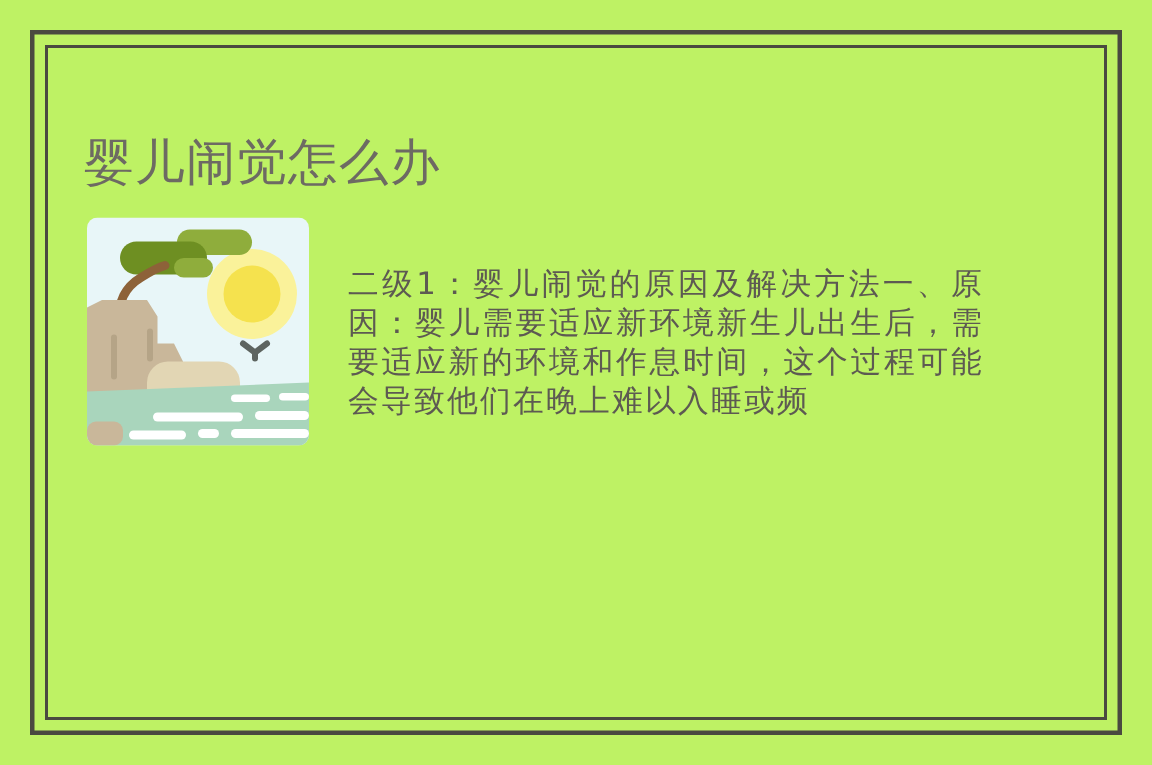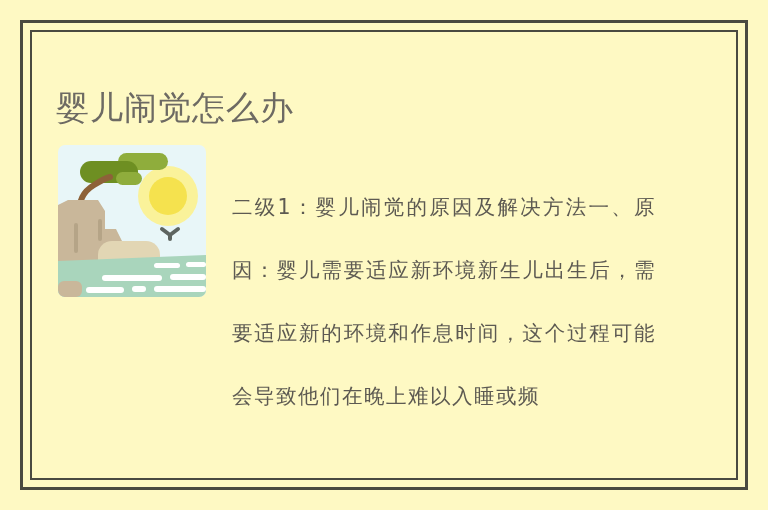--- a/index.html
+++ b/index.html
@@ -10,21 +10,21 @@
     width: 768px;
     height: 510px;
     background: #fdfdf4;
     font-family: "Liberation Sans", sans-serif;
     overflow: hidden;
   }
   .page {
     position: relative;
     width: 768px;
     height: 510px;
-    background: #fef9c3;
+    background: #bef264;
     box-sizing: border-box;
   }
   
   .frame-outer {
     position: absolute;
     left: 20px;
     top: 20px;
     right: 20px;
     bottom: 20px;
     border: 3px solid #4a4a40;
@@ -67,21 +67,21 @@
   }
   .illus svg { display: block; }
 
   .article {
     position: absolute;
     left: 174px;
     top: 10px;
     width: 424px;
     font-family: "DejaVu Sans", "Liberation Sans", sans-serif;
     font-size: 20.5px;
-    line-height: 63px;
+    line-height: 26px;
     color: #5d5a52;
     letter-spacing: 1.5px;
     text-align: justify;
     word-break: break-all;
   }
 </style>
 </head>
 <body>
 
 <div class="page">

